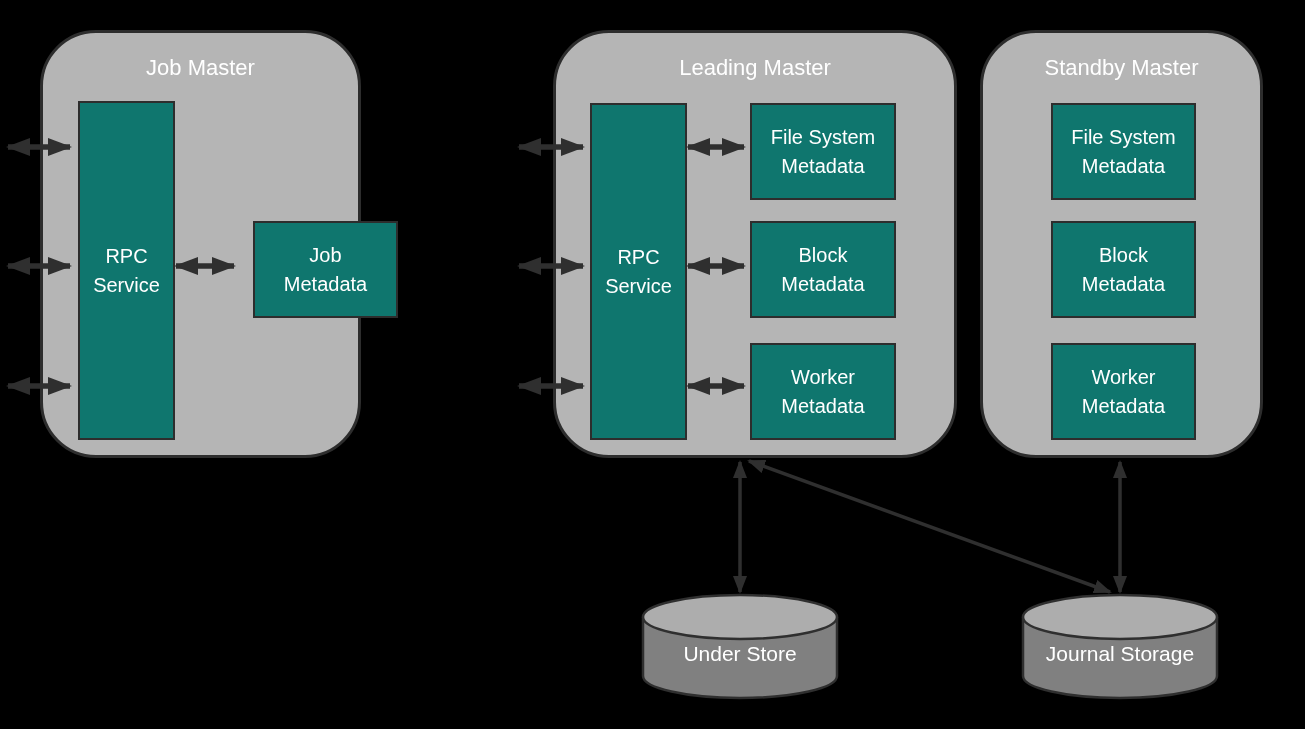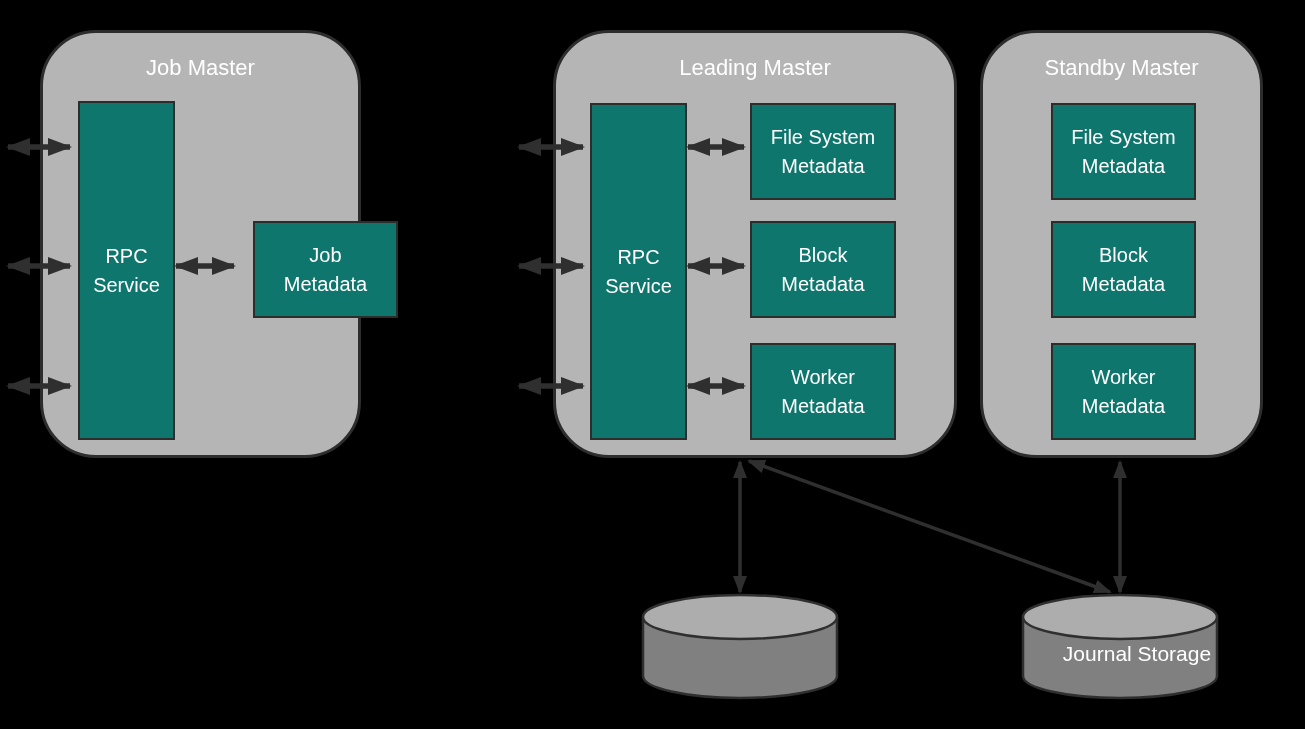--- a/index.html
+++ b/index.html
@@ -71,21 +71,21 @@
   }
   .cyl-label {
     position: absolute;
     width: 194px;
     text-align: center;
     color: #ffffff;
     font-size: 21px;
     line-height: 26px;
   }
   #under-store-label    { left: 643px;  top: 641px; }
-  #journal-storage-label{ left: 1023px; top: 641px; padding-left: 17px; }
+  #journal-storage-label{ left: 1023px; top: 641px; }
 </style>
 </head>
 <body>
 
 <div class="canvas">
 
   <div class="master" id="job-master">
     <div class="master-title">Job Master</div>
     <div class="bluebox" id="job-rpc">RPC
 Service</div>
@@ -146,15 +146,16 @@
 
     <line x1="688" y1="147" x2="744" y2="147" stroke="#2f2f2f" stroke-width="5.5" marker-start="url(#head-big)" marker-end="url(#head-big)"></line>
     <line x1="688" y1="266" x2="744" y2="266" stroke="#2f2f2f" stroke-width="5.5" marker-start="url(#head-big)" marker-end="url(#head-big)"></line>
     <line x1="688" y1="386" x2="744" y2="386" stroke="#2f2f2f" stroke-width="5.5" marker-start="url(#head-big)" marker-end="url(#head-big)"></line>
 
     <line x1="740" y1="462" x2="740" y2="592" stroke="#2f2f2f" stroke-width="3.5" marker-start="url(#head-small)" marker-end="url(#head-small)"></line>
     <line x1="1120" y1="462" x2="1120" y2="592" stroke="#2f2f2f" stroke-width="3.5" marker-start="url(#head-small)" marker-end="url(#head-small)"></line>
     <line x1="749" y1="461" x2="1110" y2="592" stroke="#2f2f2f" stroke-width="3.5" marker-start="url(#head-small)" marker-end="url(#head-small)"></line>
   </svg>
 
+  <div class="cyl-label" id="under-store-label">Under Store</div>
   <div class="cyl-label" id="journal-storage-label">Journal Storage</div>
 
 </div>
 
 </body></html>

